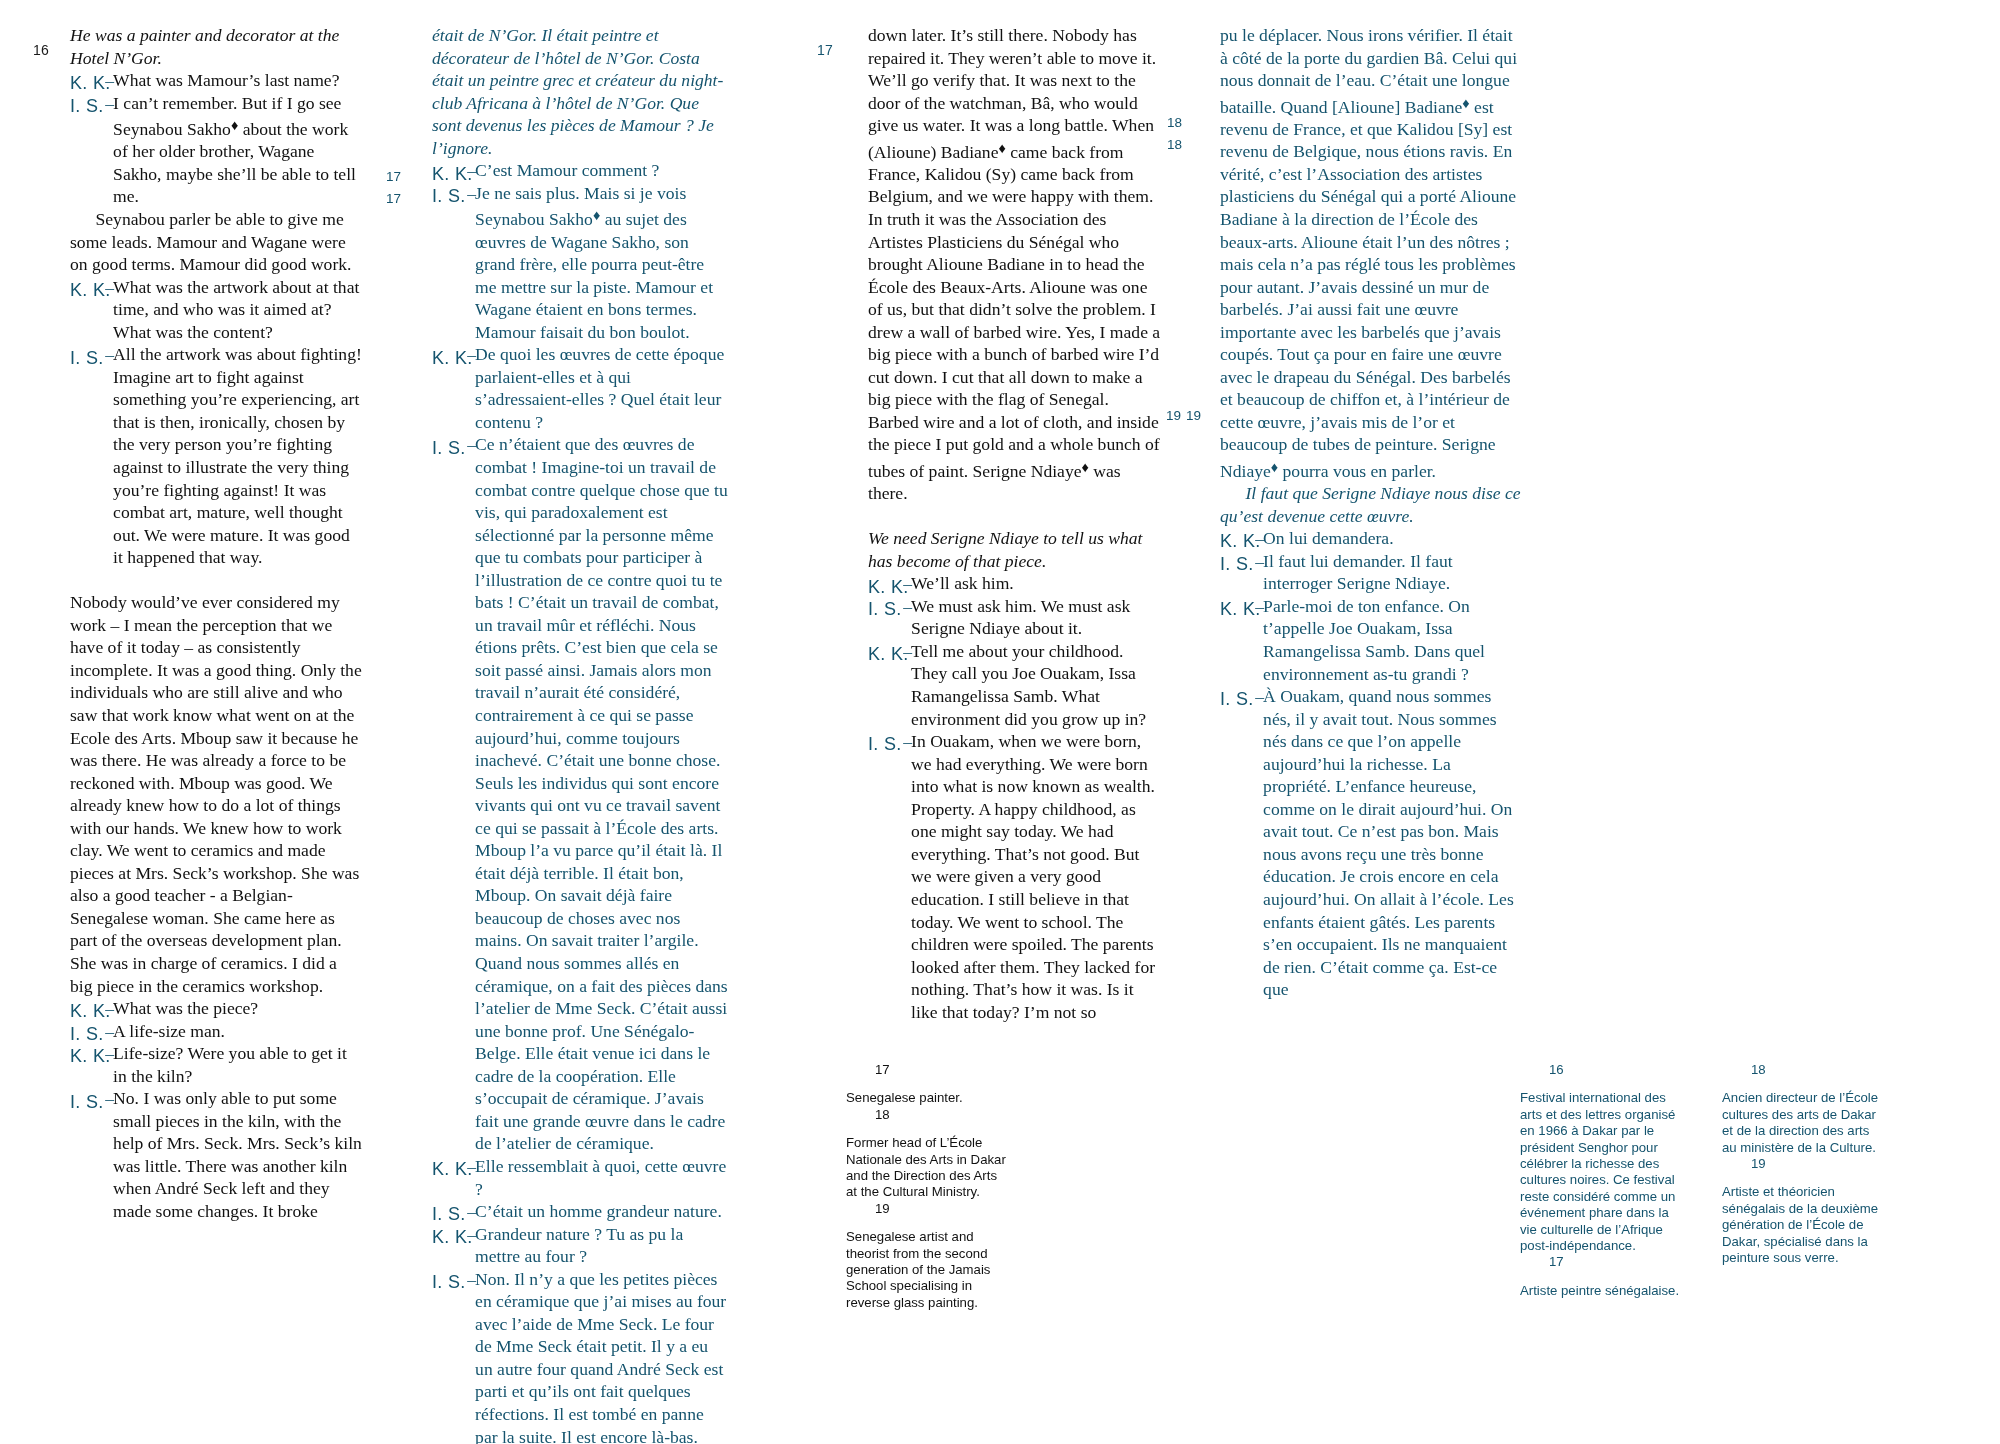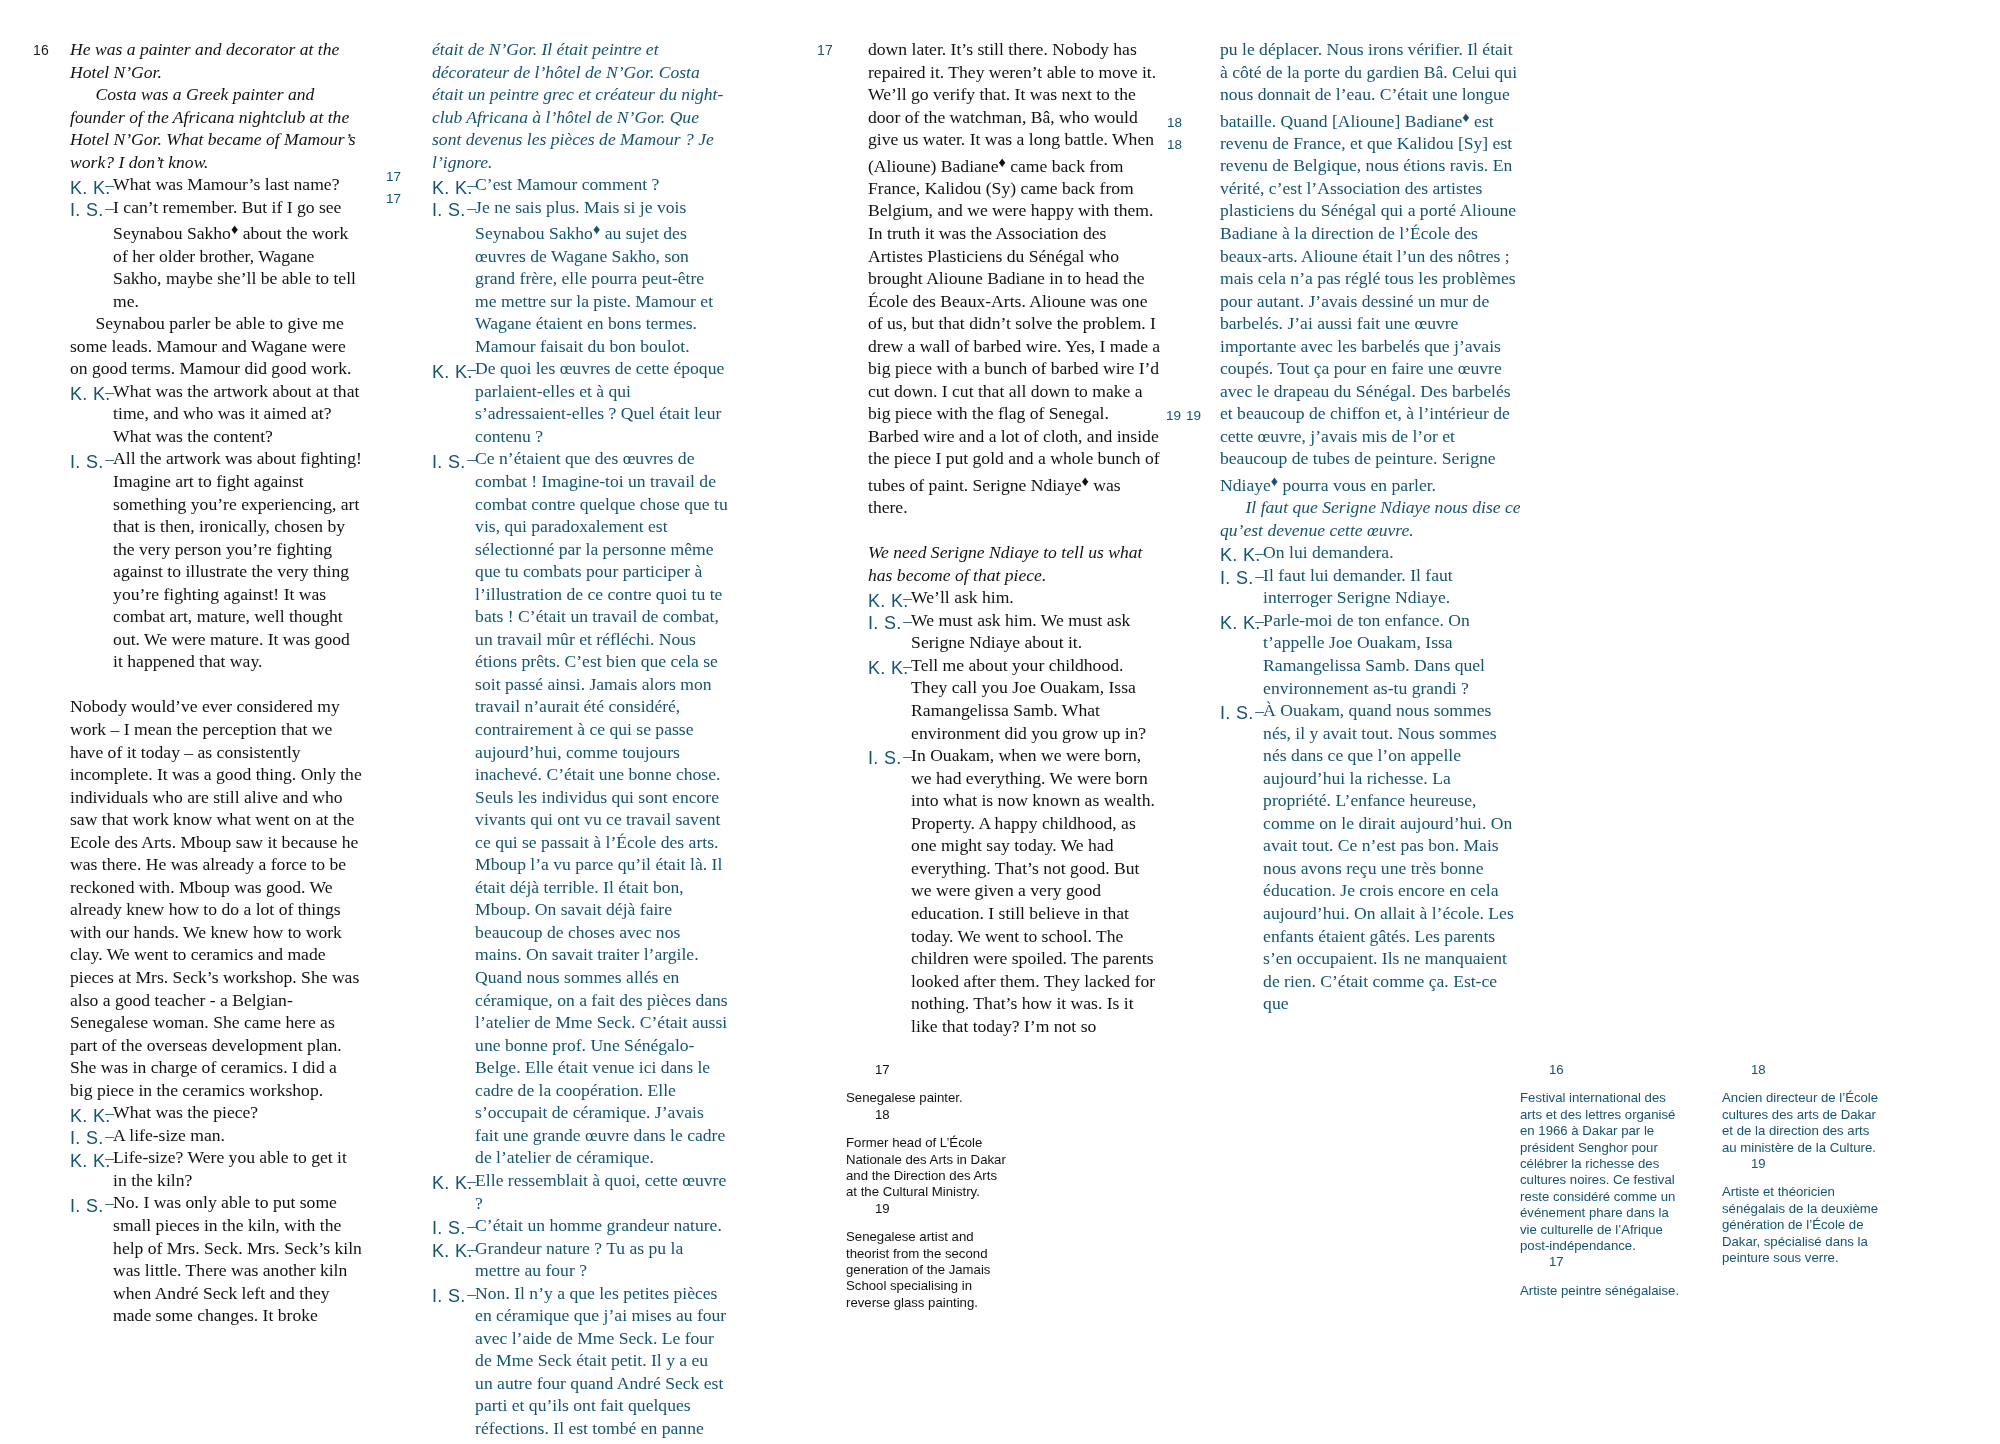--- a/index.html
+++ b/index.html
@@ -28,21 +28,21 @@
     color: #1a1a1a;
     letter-spacing: 0.2px;
   }
   .folio-right {
     color: #15546e;
   }
 
   
   .col {
     position: absolute;
-    top: 38px;
+    top: 24px;
     font-size: 17.6px;
     line-height: 22.55px;
     text-align: left;
     hyphens: none;
   }
   .col.en { color: #111111; }
   .col.fr { color: #15546e; }
 
   .col p { margin: 0; text-indent: 0; }
   .col p.indent { text-indent: 1.45em; }
@@ -116,21 +116,20 @@
   <div class="gutnum" style="left:386px; top:169px;">17</div>
   <div class="gutnum" style="left:386px; top:191px;">17</div>
 
   <div class="gutnum" style="left:1167px; top:115px;">18</div>
   <div class="gutnum" style="left:1167px; top:137px;">18</div>
   <div class="gutnum" style="left:1166px; top:408px;">19</div>
   <div class="gutnum" style="left:1186px; top:408px;">19</div>
 
   <div class="col en" id="col1" style="left:70px; width:292px;">
       <p class="ital-block">He was a painter and decorator at the Hotel N’Gor.</p>
-      <p class="ital-block indent">Costa was a Greek painter and founder of the Africana nightclub at the Hotel N’Gor. What became of Mamour’s work? I don’t know.</p>
       <p class="qa"><span class="spk">K. K.</span><span class="dash">–</span>What was Mamour’s last name?</p>
       <p class="qa"><span class="spk">I. S.</span><span class="dash">–</span>I can’t remember. But if I go see Seynabou Sakho<span class="fnmark">♦</span> about the work of her older brother, Wagane Sakho, maybe she’ll be able to tell me.</p>
       <p class="indent">Seynabou parler be able to give me some leads. Mamour and Wagane were on good terms. Mamour did good work.</p>
       <p class="qa"><span class="spk">K. K.</span><span class="dash">–</span>What was the artwork about at that time, and who was it aimed at? What was the content?</p>
       <p class="qa"><span class="spk">I. S.</span><span class="dash">–</span>All the artwork was about fighting! Imagine art to fight against something you’re experiencing, art that is then, ironically, chosen by the very person you’re fighting against to illustrate the very thing you’re fighting against! It was combat art, mature, well thought out. We were mature. It was good it happened that way.</p>
       <p class="blank"></p>
       <p>Nobody would’ve ever considered my work – I mean the perception that we have of it today – as consistently incomplete. It was a good thing. Only the individuals who are still alive and who saw that work know what went on at the Ecole des Arts. Mboup saw it because he was there. He was already a force to be reckoned with. Mboup was good. We already knew how to do a lot of things with our hands. We knew how to work clay. We went to ceramics and made pieces at Mrs. Seck’s workshop. She was also a good teacher - a Belgian-Senegalese woman. She came here as part of the overseas development plan. She was in charge of ceramics. I did a big piece in the ceramics workshop.</p>
       <p class="qa"><span class="spk">K. K.</span><span class="dash">–</span>What was the piece?</p>
       <p class="qa"><span class="spk">I. S.</span><span class="dash">–</span>A life-size man.</p>
       <p class="qa"><span class="spk">K. K.</span><span class="dash">–</span>Life-size? Were you able to get it in the kiln?</p>

